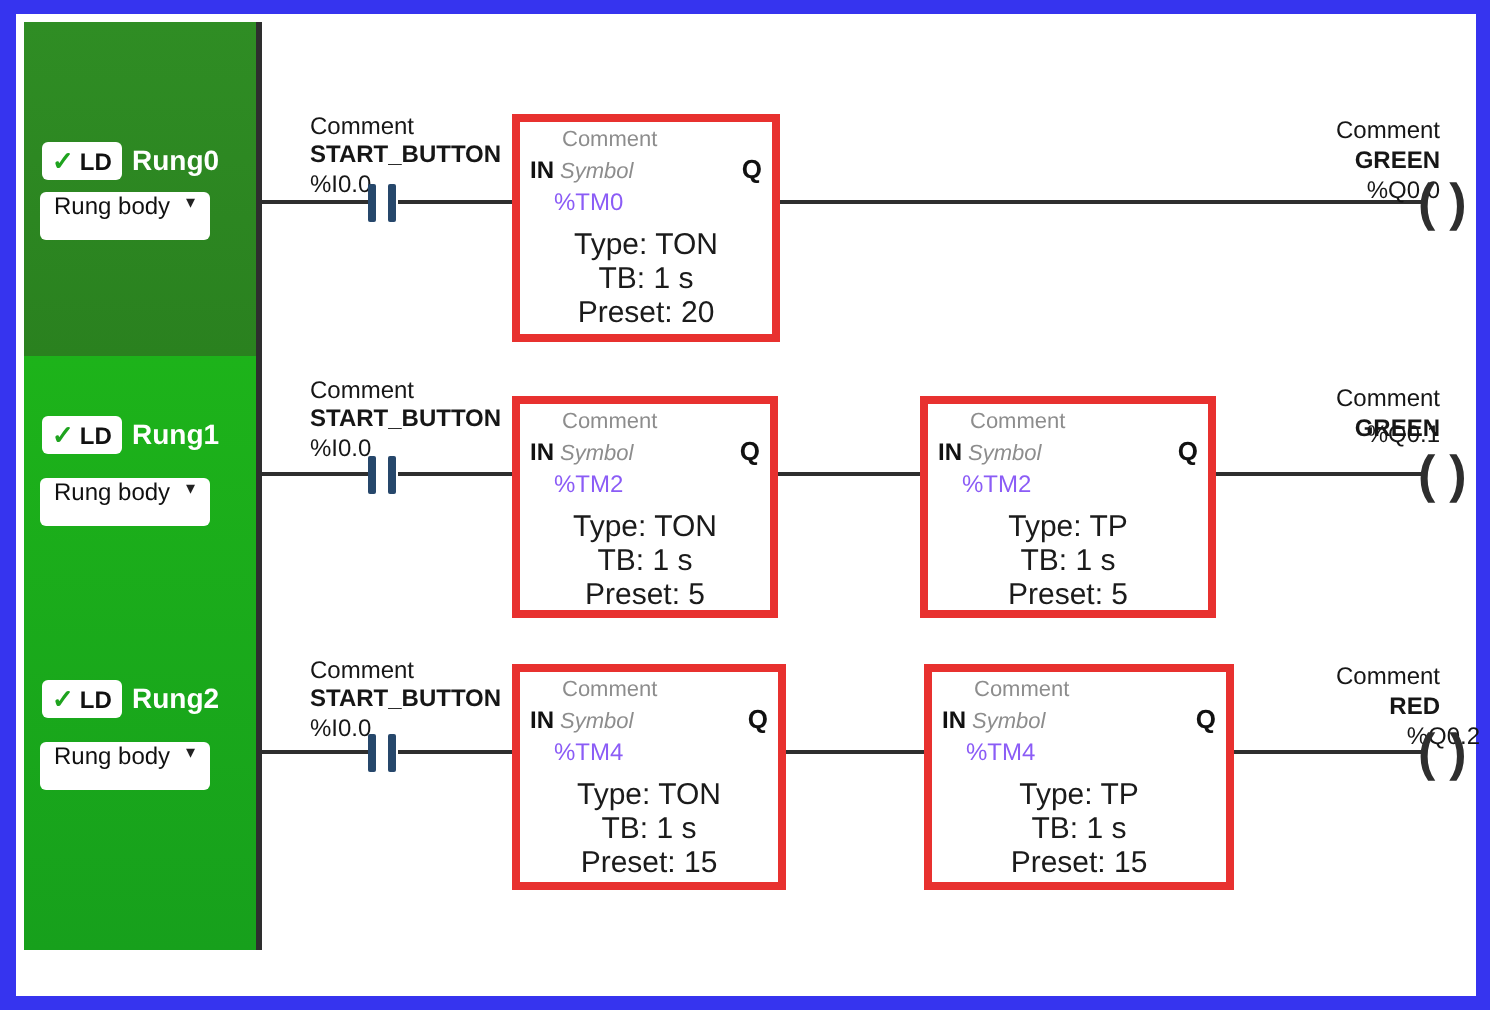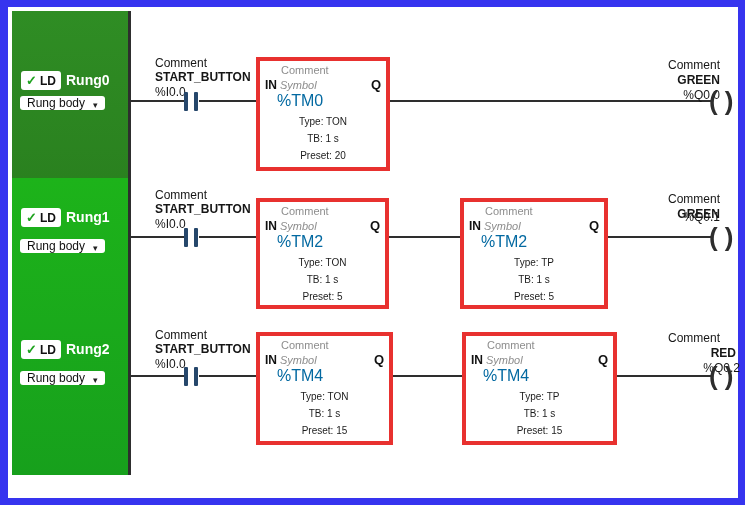--- a/index.html
+++ b/index.html
@@ -7,42 +7,42 @@
          font-family:"Liberation Sans",sans-serif;}
   .canvas{position:absolute;left:8px;top:7px;width:730px;height:491px;background:#ffffff;}
   
   .sb{position:absolute;left:12px;width:117px;}
   .sb-dark{top:11px;height:167px;background:linear-gradient(180deg,#2f8d24,#2a811f);}
   .sb-bright{top:178px;height:297px;background:linear-gradient(180deg,#1db31a,#17a01c);}
   .badge{position:absolute;height:19px;background:#fff;border-radius:3px;display:flex;align-items:center;
          padding:0 5px;gap:3px;font-size:12px;font-weight:700;color:#111;}
   .badge .check{color:#1fa31f;font-size:13px;line-height:13px;}
   .rname{position:absolute;color:#fff;font-weight:700;font-size:14px;line-height:19px;}
-  .bodybtn{position:absolute;height:14px;background:#fff;border-radius:3px;display:flex;align-items:flex-end;
+  .bodybtn{position:absolute;height:24px;background:#fff;border-radius:3px;display:flex;align-items:flex-start;
            gap:8px;padding:0 7px;font-size:12px;color:#101010;}
   .bodybtn .caret{font-size:9px;color:#222;}
   
   .rail{position:absolute;left:128px;top:11px;width:3px;height:464px;background:#2e2e2e;}
   .wire{position:absolute;height:2px;background:#2e2e2e;}
   .cbar{position:absolute;width:4px;height:19px;background:#26476b;border-radius:1px;top:0;}
   .contact-sym{position:absolute;width:18px;height:19px;}
   .lbl{position:absolute;font-size:12px;color:#161616;line-height:14px;white-space:nowrap;}
   .lbl.bold{font-weight:700;}
   .lbl.right{text-align:right;width:100px;}
   .coil{position:absolute;display:flex;gap:7px;font-size:26px;font-weight:600;color:#2e2e2e;line-height:30px;}
   
   .tblock{position:absolute;background:#fff;border:4px solid #e8312f;box-sizing:border-box;
           padding:3px 5px 2px;display:flex;flex-direction:column;}
   .blk-comment{font-size:11px;color:#8d8d8d;margin-left:16px;line-height:13px;}
   .blk-row{display:flex;align-items:baseline;line-height:15px;}
   .blk-in{font-weight:700;font-size:12px;color:#111;}
   .blk-sym{font-size:11px;color:#8d8d8d;font-style:italic;margin-left:3px;}
   .blk-q{margin-left:auto;font-weight:700;font-size:13px;color:#111;}
-  .blk-addr{font-size:16px;color:#0369a1;margin-left:12px;line-height:15px;}
-  .blk-mid{margin-top:5px;text-align:center;font-size:10px;color:#1b1b1b;line-height:17px;}
+  .blk-addr{font-size:12px;color:#8b5cf6;margin-left:12px;line-height:15px;}
+  .blk-mid{margin-top:5px;text-align:center;font-size:15px;color:#1b1b1b;line-height:17px;}
   
   .banner{position:absolute;left:430px;top:120px;width:211px;height:28px;background:#000;color:#fff;
           display:flex;align-items:center;justify-content:center;font-size:16px;letter-spacing:.3px;}
 </style>
 </head>
 <body>
 
 <div class="stage">
   <div class="canvas"></div>
 
@@ -205,19 +205,19 @@
     </div>
     <div class="blk-addr">%TM4</div>
     <div class="blk-mid">
       <div>Type: TP</div>
       <div>TB: 1 s</div>
       <div>Preset: 15</div>
     </div>
   </div>
 
   <div class="lbl right" style="left:620px;top:331px;">Comment</div>
-  <div class="lbl right bold" style="left:636px;top:346px;">RED</div>
+  <div class="lbl right bold" style="left:620px;top:346px;">RED</div>
   <div class="lbl right" style="left:640px;top:361px;">%Q0.2</div>
   <div class="coil" style="left:709px;top:361px;">
     <span>(</span>
     <span>)</span>
   </div>
 </div>
 
 </body></html>

